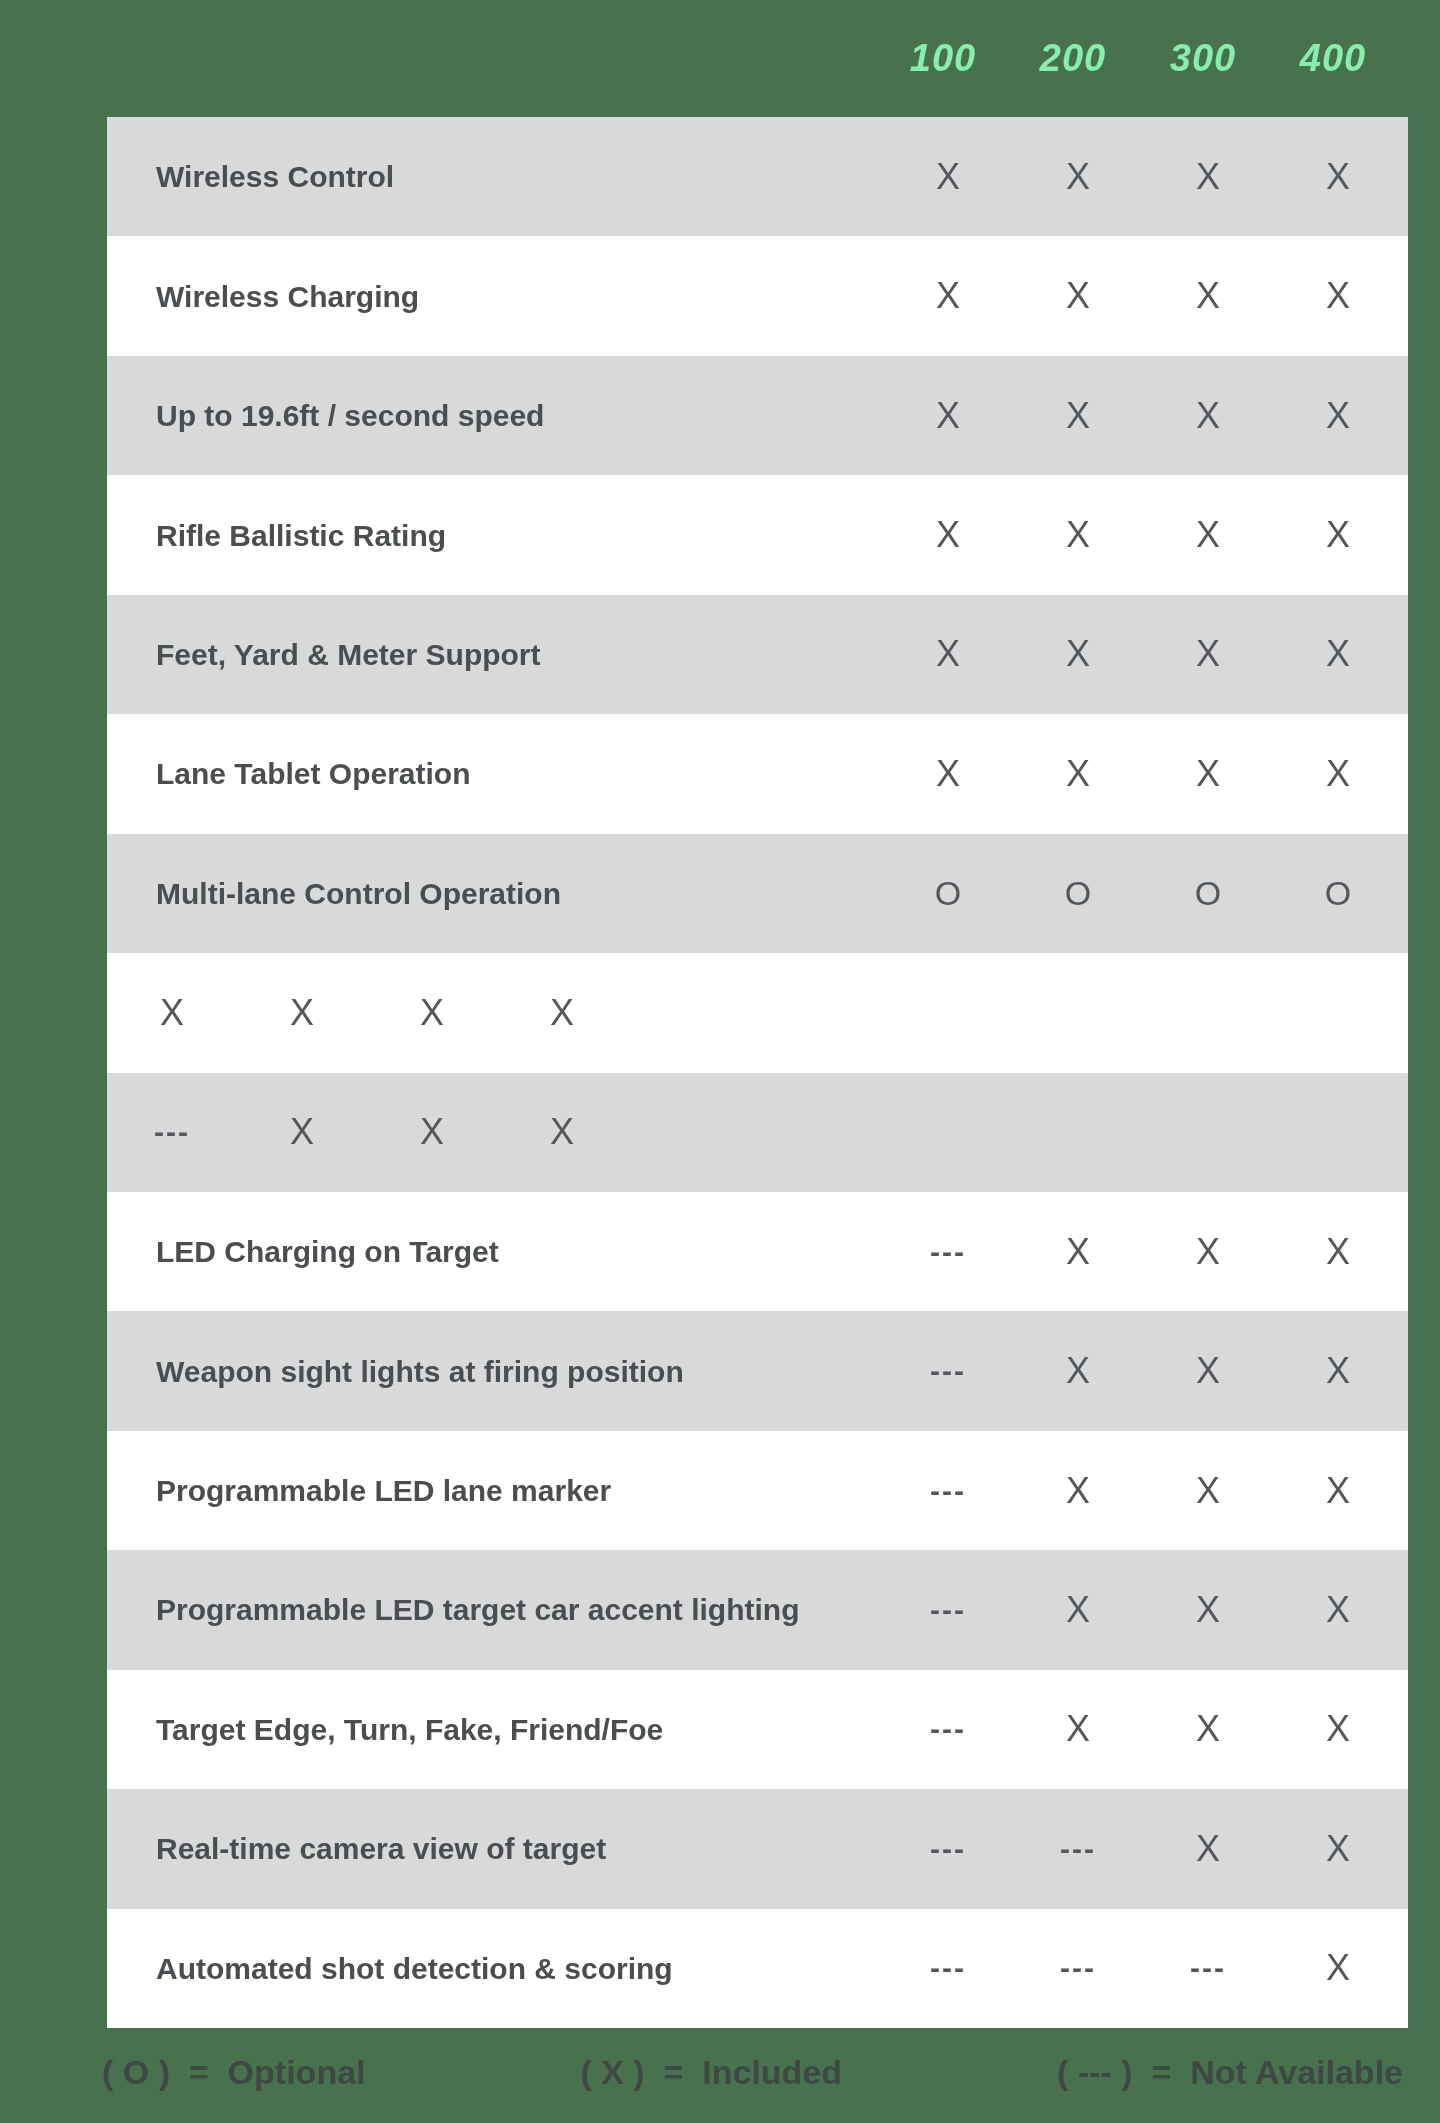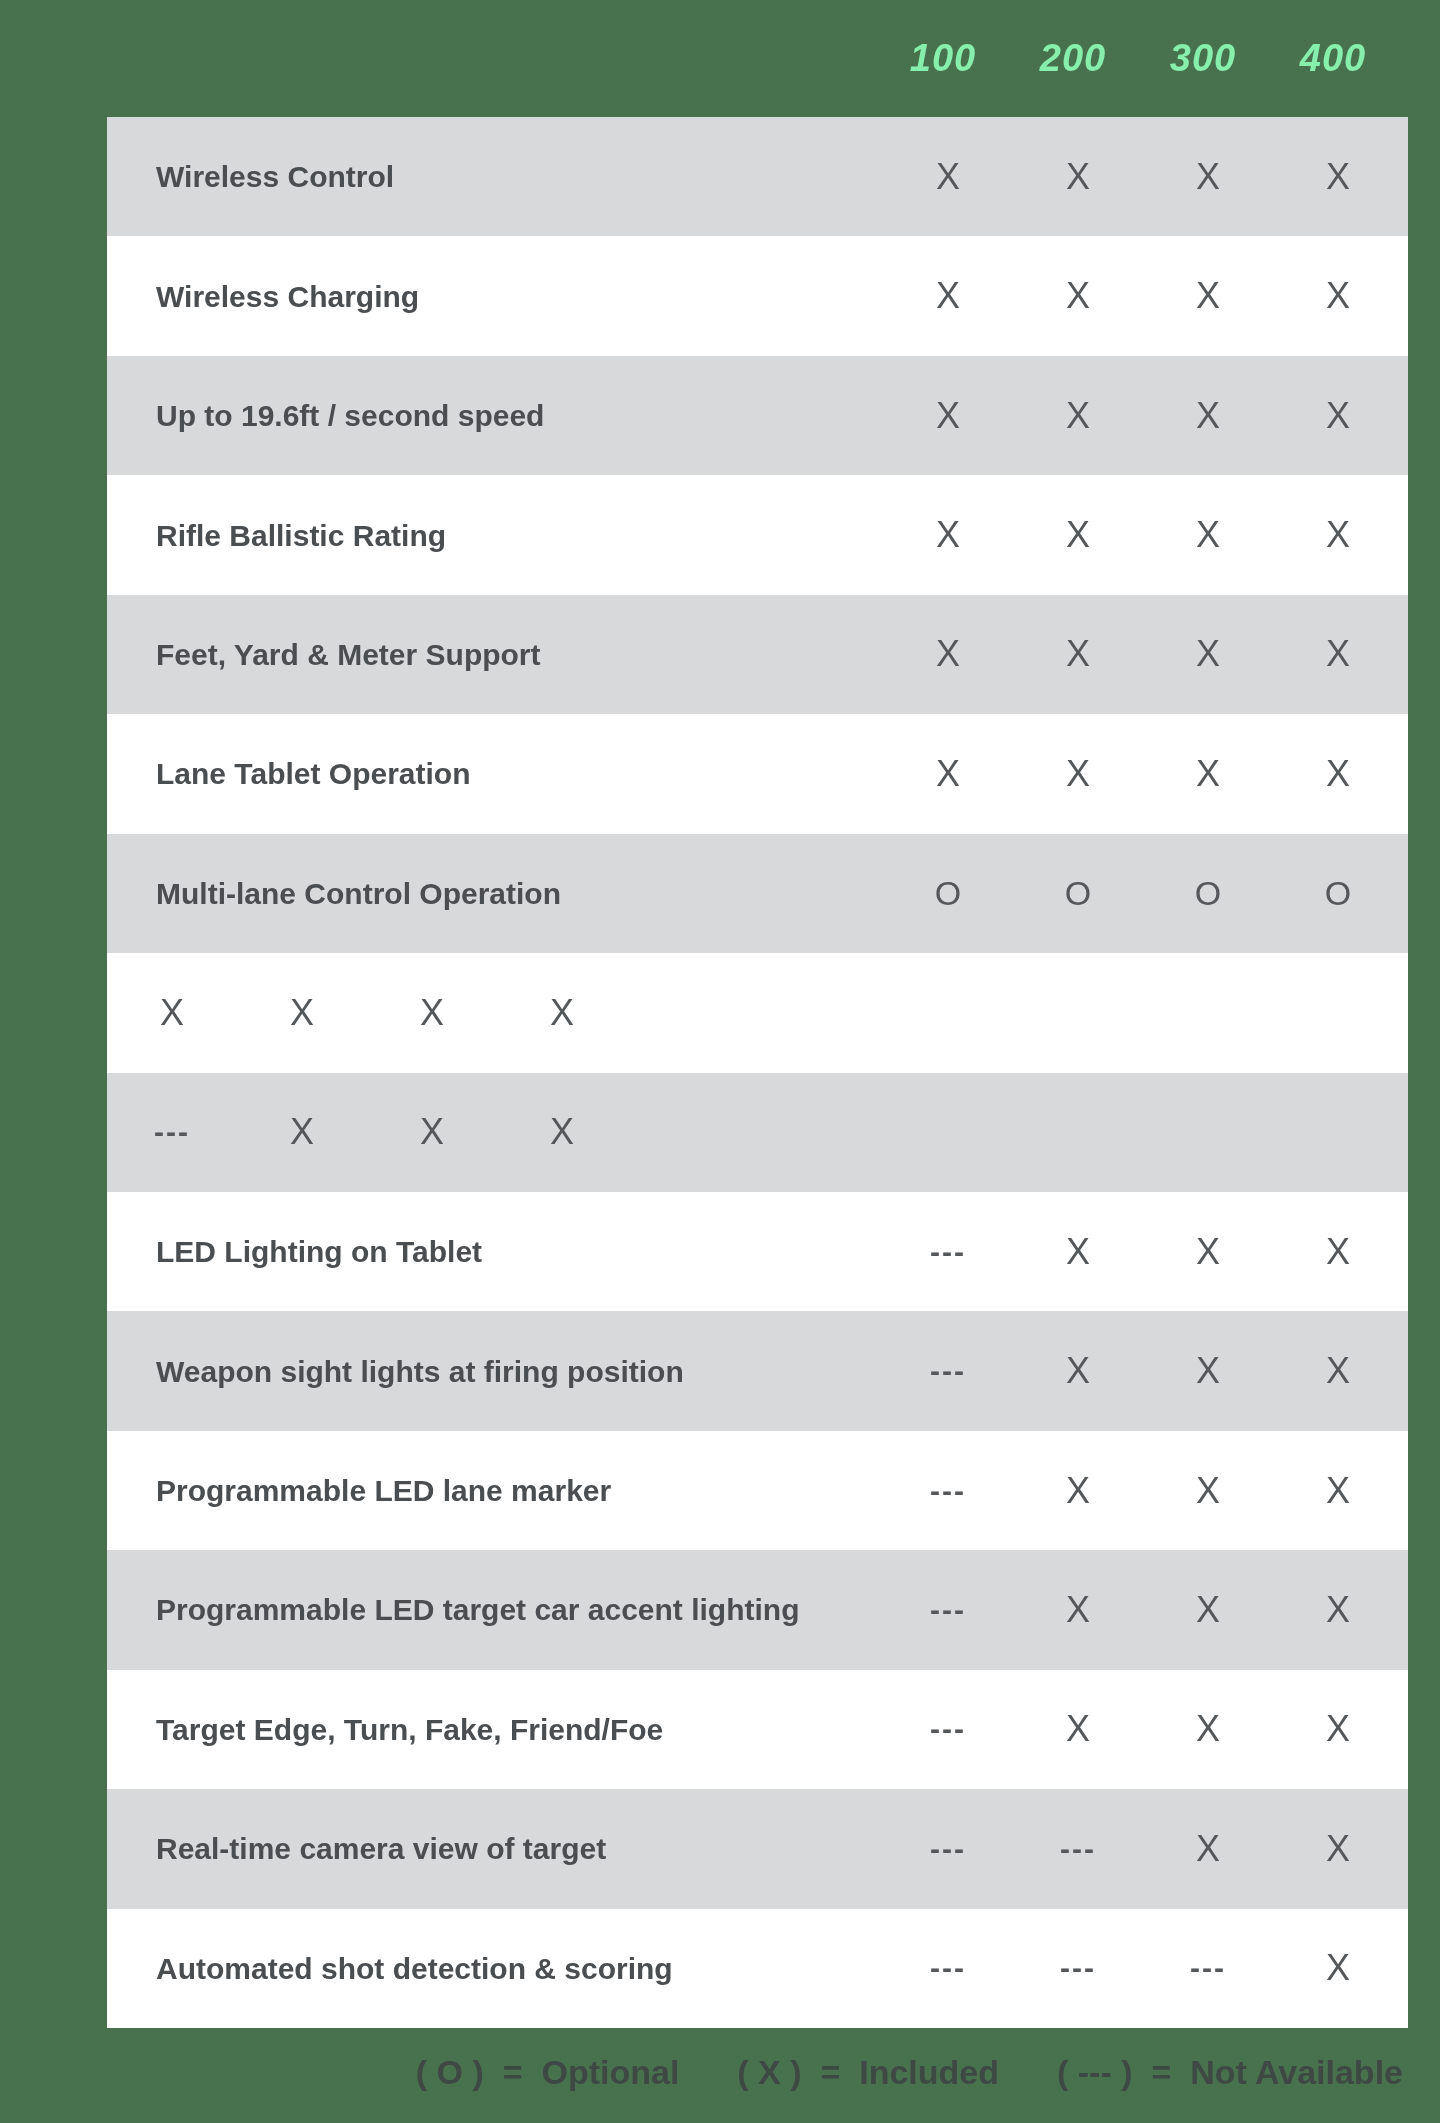--- a/index.html
+++ b/index.html
@@ -96,21 +96,21 @@
   }
 
   
   .legend {
     position: absolute;
     left: 102px;
     top: 2042px;
     width: 1301px;
     height: 60px;
     display: flex;
-    justify-content: flex-end;
+    justify-content: space-between;
     align-items: center;
     gap: 58px;
   }
   .legend-item {
     font-size: 34px;
     font-weight: 700;
     color: #3E4944;
     white-space: pre;
   }
 </style>
@@ -227,21 +227,21 @@
         <div class="cell mark mark-dash">---</div>
         <div class="cell mark mark-x">X</div>
         <div class="cell mark mark-x">X</div>
         <div class="cell mark mark-x">X</div>
         <div class="rpad"></div>
       </div>
     </div>
     <div class="row">
       <div class="cols">
         <div class="label-area">
-          <div class="feature-label">LED Lighting on Tablet</div>
+          <div class="feature-label">LED Charging on Target</div>
         </div>
         <div class="cell mark mark-dash">---</div>
         <div class="cell mark mark-x">X</div>
         <div class="cell mark mark-x">X</div>
         <div class="cell mark mark-x">X</div>
         <div class="rpad"></div>
       </div>
     </div>
     <div class="row shade">
       <div class="cols">

